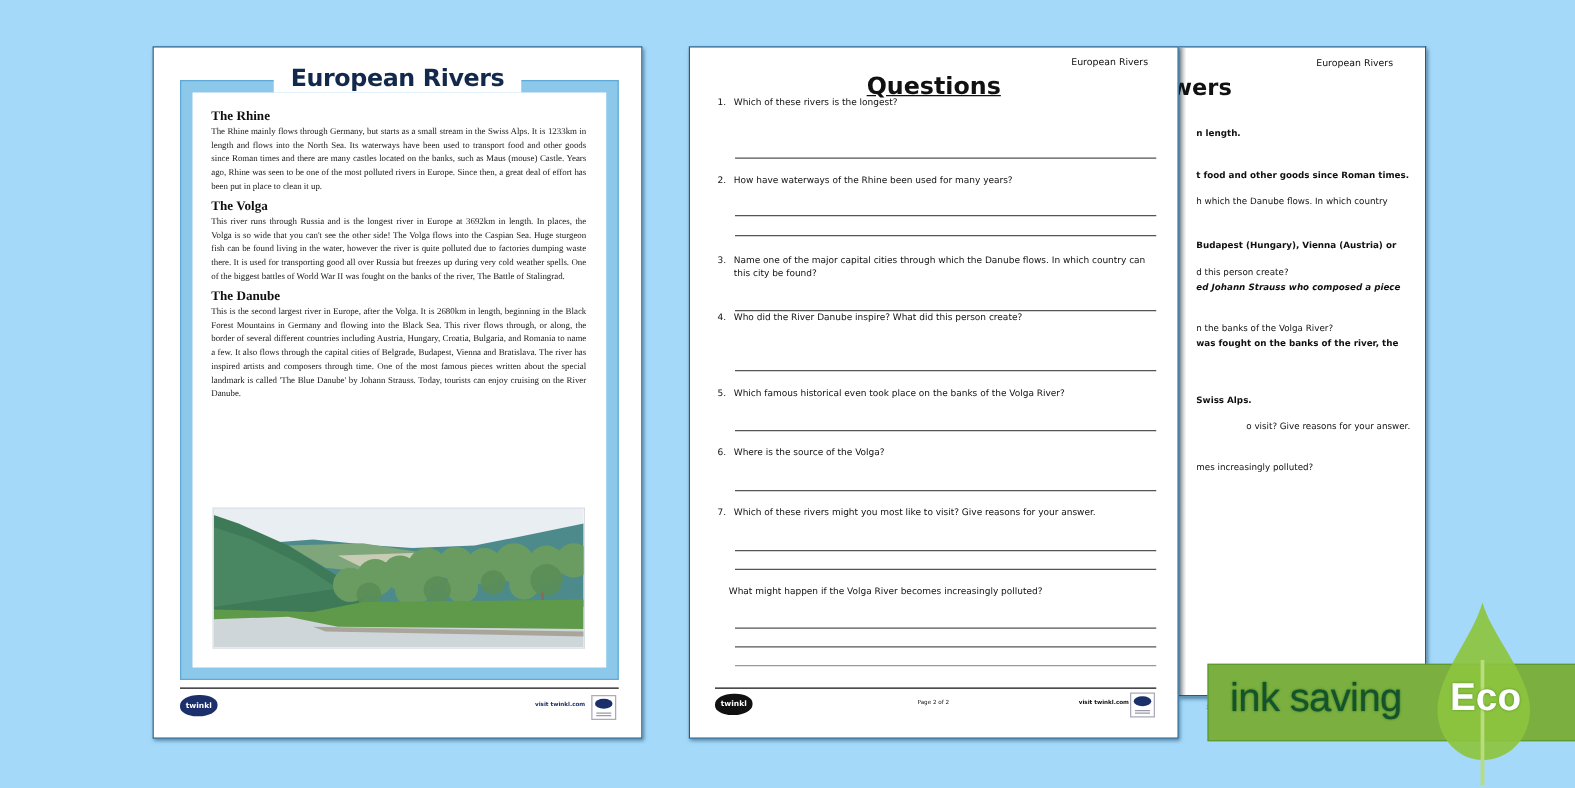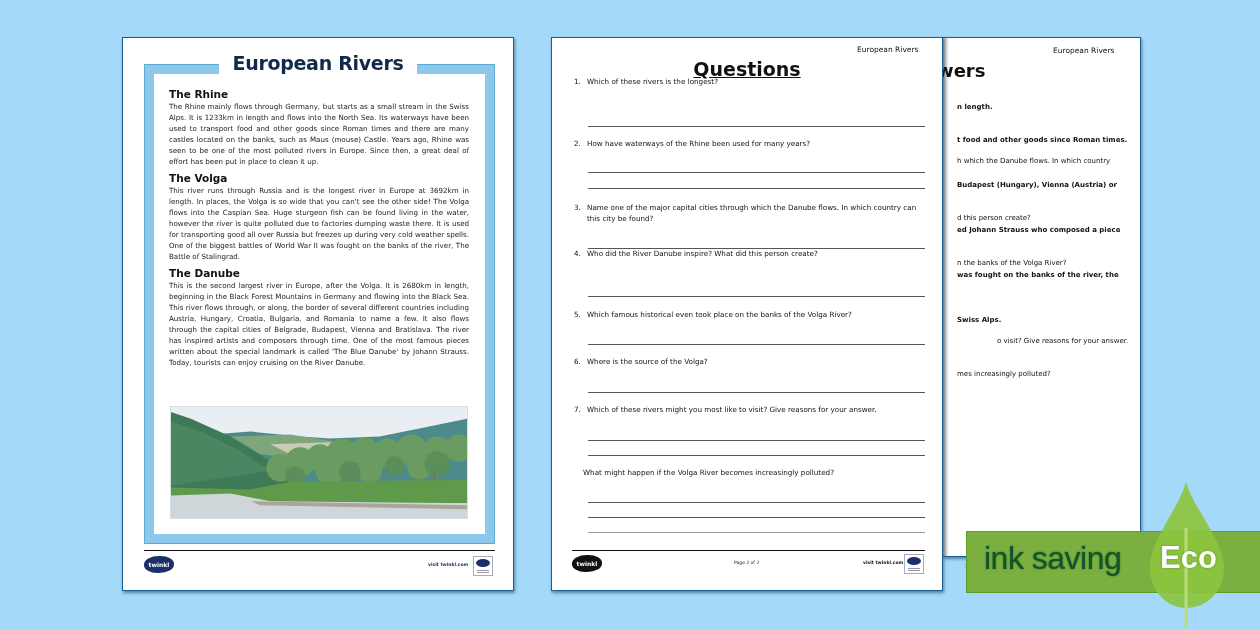--- a/index.html
+++ b/index.html
@@ -27,21 +27,21 @@
     background: #fff;
   }
   .title-wrap {
     position: absolute; left: 0; right: 0; top: 14px; text-align: center;
   }
   .title-wrap span {
     display: inline-block; background: #fff; padding: 0 14px;
     font-family: "DejaVu Sans", sans-serif; font-weight: bold;
     font-size: 19px; color: #13294b; letter-spacing: -0.3px;
   }
-  .reading { position: absolute; left: 46px; top: 50px; width: 300px; }
+  .reading { position: absolute; left: 46px; top: 50px; width: 300px; font-family: Liberation Serif, serif; }
   .reading h3 { font-size: 10.5px; font-weight: bold; margin: 0 0 1px 0; color: #111; }
   .reading p {
     font-size: 7.1px; line-height: 11px; text-align: justify;
     margin-bottom: 5px; color: #1a1a1a;
   }
   .picture {
     position: absolute; left: 47px; top: 368px; width: 298px; height: 113px;
     border: 1px solid #d8dde2;
     overflow: hidden;
   }
@@ -115,23 +115,23 @@
 </head>
 <body>
 
 <div class="page" id="page3">
   <div class="shade"></div>
   <div class="header-label" style="left:110px; top:8px;">European Rivers</div>
   <div class="ans-title">wers</div>
   <div class="ans-line b" style="top:65px;">n length.</div>
   <div class="ans-line b" style="top:98px;">t food and other goods since Roman times.</div>
   <div class="ans-line" style="top:119px;">h which the Danube flows. In which country</div>
-  <div class="ans-line b" style="top:143px;">Budapest (Hungary), Vienna (Austria) or</div>
+  <div class="ans-line b" style="top:154px;">Budapest (Hungary), Vienna (Austria) or</div>
   <div class="ans-line" style="top:176px;">d this person create?</div>
-  <div class="ans-line b" style="top:188px;">ed Johann Strauss who composed a piece</div>
+  <div class="ans-line b" style="top:188px;font-style:italic;">ed Johann Strauss who composed a piece</div>
   <div class="ans-line" style="top:221px;">n the banks of the Volga River?</div>
   <div class="ans-line b" style="top:233px;">was fought on the banks of the river, the</div>
   <div class="ans-line b" style="top:278px;">Swiss Alps.</div>
   <div class="ans-line" style="top:299px;padding-left:40px;">o visit? Give reasons for your answer.</div>
   <div class="ans-line" style="top:332px;">mes increasingly polluted?</div>
   <div class="page-num" style="left:22px; top:526px;">3 of 3</div>
 </div>
 
 <div class="page" id="page1">
   <div class="frame">

